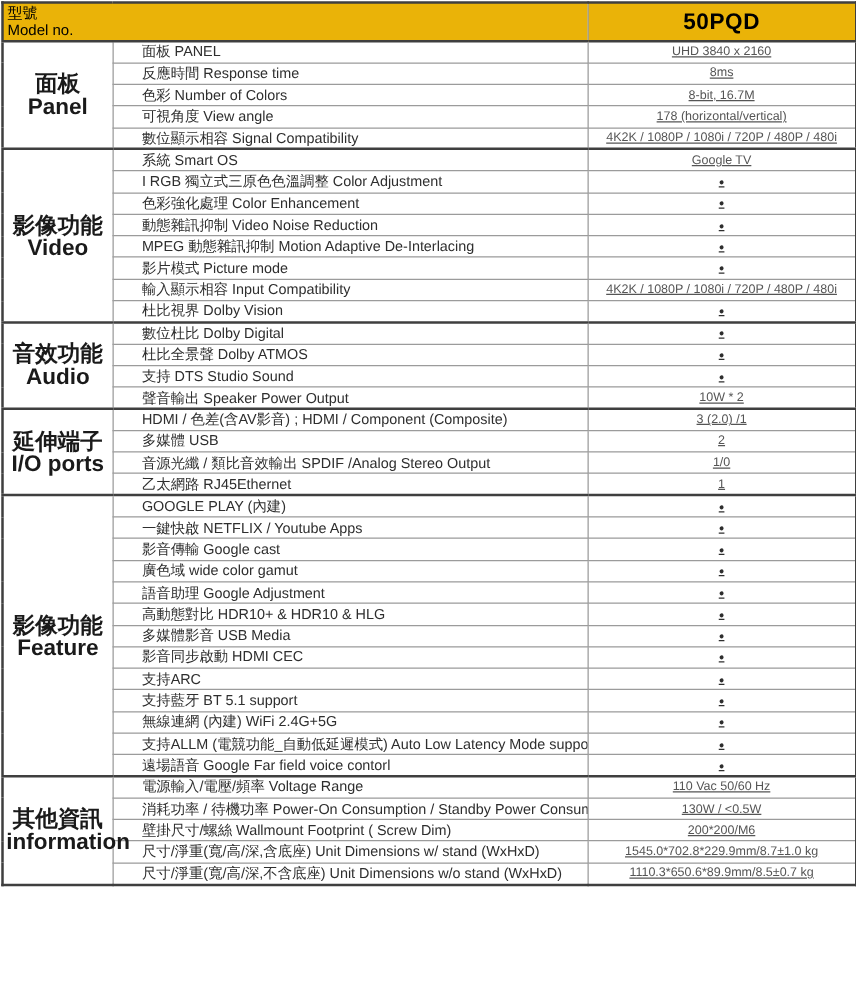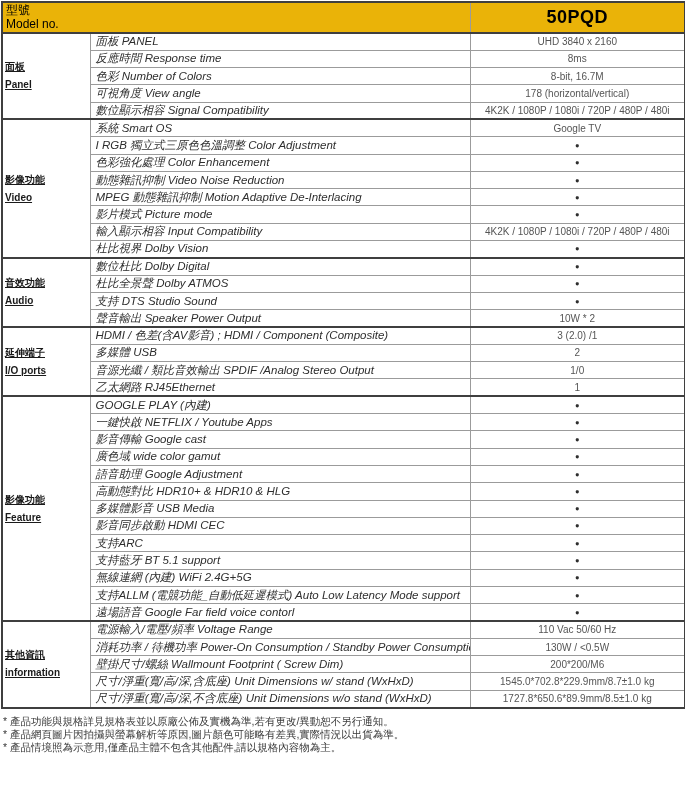--- a/index.html
+++ b/index.html
@@ -29,41 +29,41 @@
   }
   .model-value {
     text-align:center; vertical-align:middle;
     font-size:18px; font-weight:bold; color:#000;
     font-family:"Liberation Sans", sans-serif;
     letter-spacing:0.5px;
   }
 
   
   .section-cell {
-    vertical-align:middle;
+    text-align:center; vertical-align:middle;
     font-weight:bold; color:#1a1a1a;
-    font-size:10px; line-height:18px;
+    font-size:18px; line-height:18px;
     padding:0 2px;
-    text-decoration:underline;
   }
 
   
   .spec tbody td { height:17.3px; }
   tr.section-start td { border-top:2px solid #3f3f3f; }
   .name-cell {
     font-size:11.5px; color:#2e2e2e;
-    padding:0 2px 0 5px;
+    padding:0 2px 0 23px;
     white-space:nowrap; overflow:hidden;
-    text-align:left; vertical-align:middle;font-style:italic;
+    text-align:left; vertical-align:middle;
   }
   .value-cell {
     font-size:10px; color:#555;
     text-align:center; vertical-align:middle;
     white-space:nowrap; overflow:hidden;
     padding:0 2px;
+    text-decoration:underline;
   }
   .value-cell.dot { font-size:7.5px; color:#2e2e2e; }
 
   
   .footnotes { padding:6px 3px 0 2px; }
   .footnote {
     font-size:10.5px; line-height:13.2px; color:#3a3a3a;
     white-space:nowrap; overflow:hidden;
   }
 </style>
@@ -258,23 +258,18 @@
         <tr>
           <td class="name-cell">壁掛尺寸/螺絲 Wallmount Footprint ( Screw Dim)</td>
           <td class="value-cell">200*200/M6</td>
         </tr>
         <tr>
           <td class="name-cell">尺寸/淨重(寬/高/深,含底座) Unit Dimensions w/ stand (WxHxD)</td>
           <td class="value-cell">1545.0*702.8*229.9mm/8.7±1.0 kg</td>
         </tr>
         <tr>
           <td class="name-cell">尺寸/淨重(寬/高/深,不含底座) Unit Dimensions w/o stand (WxHxD)</td>
-          <td class="value-cell">1727.8*650.6*89.9mm/8.5±1.0 kg</td>
+          <td class="value-cell">1110.3*650.6*89.9mm/8.5±0.7 kg</td>
         </tr>
       </tbody>
   </table>
 
-  <div class="footnotes" id="footnotes">
-      <div class="footnote">* 產品功能與規格詳見規格表並以原廠公佈及實機為準,若有更改/異動恕不另行通知。</div>
-      <div class="footnote">* 產品網頁圖片因拍攝與螢幕解析等原因,圖片顏色可能略有差異,實際情況以出貨為準。</div>
-      <div class="footnote">* 產品情境照為示意用,僅產品主體不包含其他配件,請以規格內容物為主。</div>
-    </div>
 </div>
 
 </body></html>

